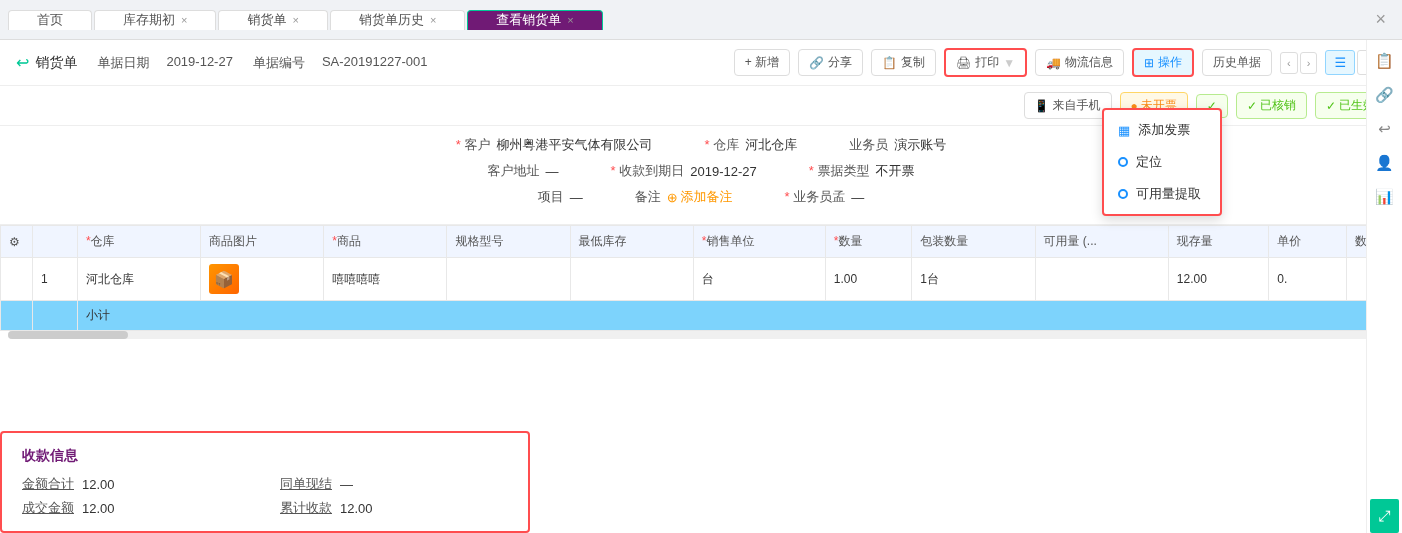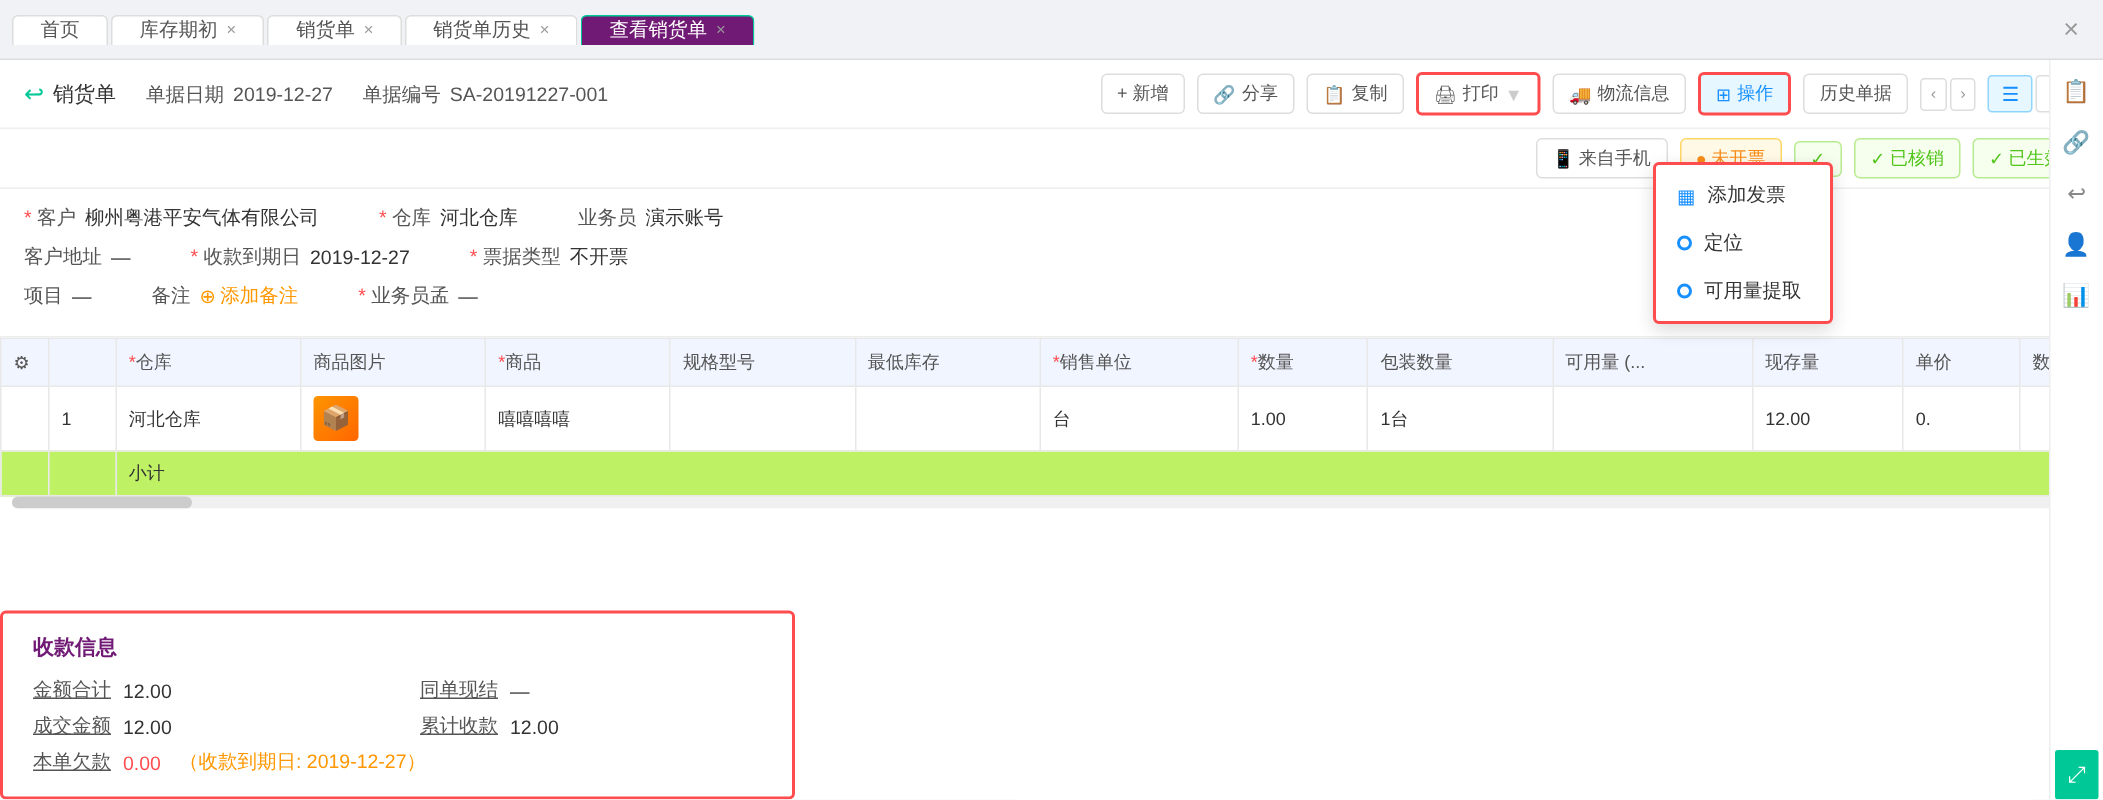--- a/index.html
+++ b/index.html
@@ -6,42 +6,42 @@
     body { font-family: 'Microsoft YaHei', Arial, sans-serif; font-size: 13px; background: #f0f2f5; color: #333; }
 
     
     .tab-bar {
       display: flex; align-items: center;
       background: #f0f2f5; border-bottom: 1px solid #ddd;
       height: 40px; padding: 0 8px;
     }
     .tab-item {
       display: flex; align-items: center;
-      padding: 0 18px; height: 20px; border-radius: 4px 4px 0 0;
+      padding: 0 28px; height: 20px; border-radius: 4px 4px 0 0;
       background: #fff; border: 1px solid #ddd; border-bottom: none;
       margin-right: 2px; cursor: pointer; font-size: 13px; color: #555;
       white-space: nowrap;
     }
     .tab-item.highlight { background: #701a75; color: #fff; border-color: #00c896; }
     .tab-close { margin-left: 6px; color: #999; font-size: 11px; cursor: pointer; }
     .tab-bar-close { margin-left: auto; font-size: 18px; color: #999; cursor: pointer; padding: 0 8px; }
 
     
     .main-content { background: #fff; height: calc(533px - 40px); overflow: hidden; position: relative; }
 
     
     .doc-header {
       display: flex; align-items: center;
       padding: 8px 16px; border-bottom: 1px solid #eee;
       background: #fff;
     }
     .doc-title { display: flex; align-items: center; gap: 6px; font-size: 14px; font-weight: 500; color: #333; }
     .doc-title-icon { color: #00c896; font-size: 16px; }
     .doc-meta { display: flex; align-items: center; gap: 20px; margin-left: 20px; font-size: 13px; color: #555; }
-    .doc-meta-item { display: flex; align-items: center; gap: 6px; }
+    .doc-meta-item { display: flex; align-items: flex-start; gap: 17px; }
     .doc-actions { margin-left: auto; display: flex; align-items: center; gap: 8px; }
     .action-btn {
       display: flex; align-items: center; gap: 4px;
       padding: 4px 10px; border: 1px solid #ddd; border-radius: 4px;
       background: #fff; cursor: pointer; font-size: 12px; color: #555;
       white-space: nowrap;
     }
     .action-btn.active-tab { background: #e6f7ff; border-color: #91d5ff; color: #1890ff; }
     .nav-arrows { display: flex; gap: 2px; }
     .nav-arrow { padding: 4px 6px; border: 1px solid #ddd; border-radius: 3px; cursor: pointer; background: #fff; font-size: 11px; color: #999; }
@@ -57,39 +57,39 @@
     .sec-btn {
       display: flex; align-items: center; gap: 3px;
       padding: 4px 10px; border: 1px solid #ddd; border-radius: 4px;
       background: #fff; cursor: pointer; font-size: 12px; color: #555;
     }
     .sec-btn.success { background: #f6ffed; border-color: #b7eb8f; color: #52c41a; }
     .sec-btn.success2 { background: #f6ffed; border-color: #b7eb8f; color: #52c41a; }
 
     
     .form-section { padding: 10px 16px; border-bottom: 1px solid #eee; }
-    .form-row { display: flex; align-items: center; margin-bottom: 8px; gap: 40px; flex-wrap: wrap; }
+    .form-row { display: flex; align-items: center; margin-bottom: 8px; gap: 52px; flex-wrap: wrap; justify-content: center; }
     .form-field { display: flex; align-items: center; gap: 6px; }
     .field-label { color: #555; font-size: 13px; white-space: nowrap; }
     .field-label.required::before { content: '* '; color: #ff4d4f; }
     .field-value { color: #333; font-size: 13px; }
     .field-add-btn { color: #ff9800; cursor: pointer; display: flex; align-items: center; gap: 3px; font-size: 13px; }
 
     
     .table-section { flex: 1; overflow: hidden; }
     .data-table { width: 100%; border-collapse: collapse; font-size: 12px; }
     .data-table thead tr { background: #f0f5ff; }
     .data-table thead th {
       padding: 7px 8px; border: 1px solid #e8e8e8;
       text-align: left; font-weight: 500; color: #555;
       white-space: nowrap;
     }
     .data-table tbody tr { background: #fff; }
     .data-table tbody td { padding: 6px 8px; border: 1px solid #e8e8e8; }
-    .data-table tbody tr.subtotal-row td { background: #bef264; }
+    .data-table tbody tr.subtotal-row td { background: #7dd3fc; }
     .col-gear { width: 32px; text-align: center; }
     .product-img { width: 30px; height: 30px; background: linear-gradient(135deg, #ff9500, #ff6600); border-radius: 3px; display: flex; align-items: center; justify-content: center; }
 
     
     .bottom-info {
       position: absolute; bottom: 0; left: 0; width: 530px;
       background: #fff; border: 2px solid #ff4d4f; border-radius: 4px;
       padding: 14px 20px; z-index: 5;
     }
     .bottom-info-title { font-size: 14px; font-weight: bold; color: #701a75; margin-bottom: 10px; }
@@ -346,25 +346,20 @@
         <span class="info-value">—</span>
       </div>
       <div class="info-row">
         <span class="info-label">成交金额</span>
         <span class="info-value">12.00</span>
       </div>
       <div class="info-row">
         <span class="info-label">累计收款</span>
         <span class="info-value">12.00</span>
       </div>
-      <div class="info-row" style="grid-column: span 2;">
-        <span class="info-label">本单欠款</span>
-        <span class="info-value red">0.00</span>
-        <span class="info-value" style="color:#ff9800; margin-left:4px;">（收款到期日: 2019-12-27）</span>
-      </div>
     </div>
   </div>
 
   <div class="dropdown-menu">
     <div class="dropdown-item">
       <span style="color:#1890ff; font-size:13px;">▦</span>
       <span>添加发票</span>
     </div>
     <div class="dropdown-item">
       <span><span style="display:inline-block;width:10px;height:10px;border-radius:50%;border:2px solid #1890ff;"></span></span>

